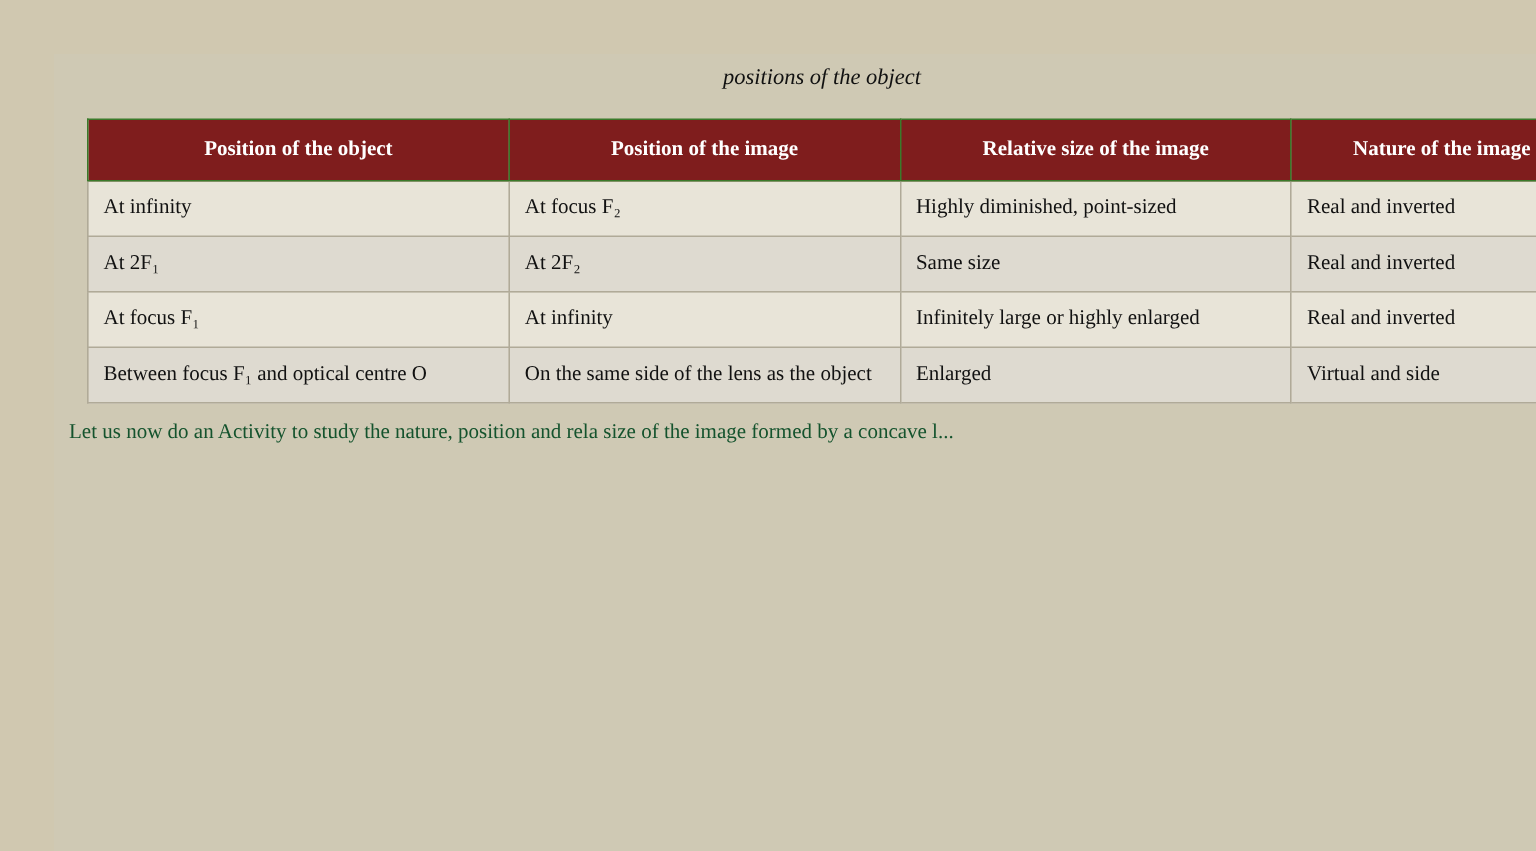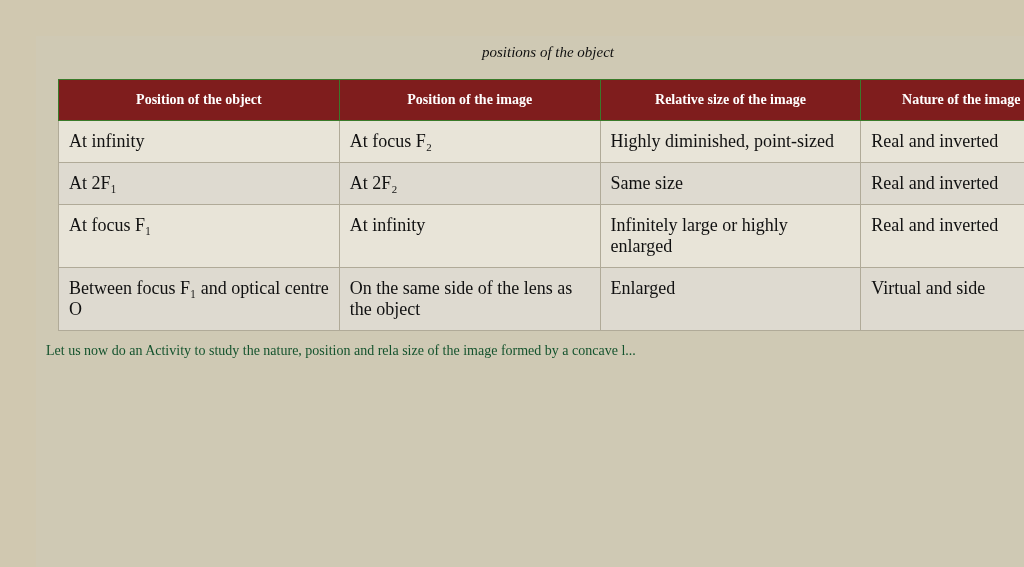--- a/index.html
+++ b/index.html
@@ -45,21 +45,21 @@
       font-size: 14px;
       font-weight: bold;
       text-align: center;
       padding: 12px 8px;
       border: 1px solid #3a7a2a;
     }
 
     tbody tr td {
       background: #e8e4d8;
       color: #111;
-      font-size: 18px;
+      font-size: 14px;
       padding: 10px 10px;
       border: 1px solid #b0aa98;
       vertical-align: top;
     }
 
     tbody tr:nth-child(even) td {
       background: #dedad0;
     }
 
     .col1 { width: 28%; }

